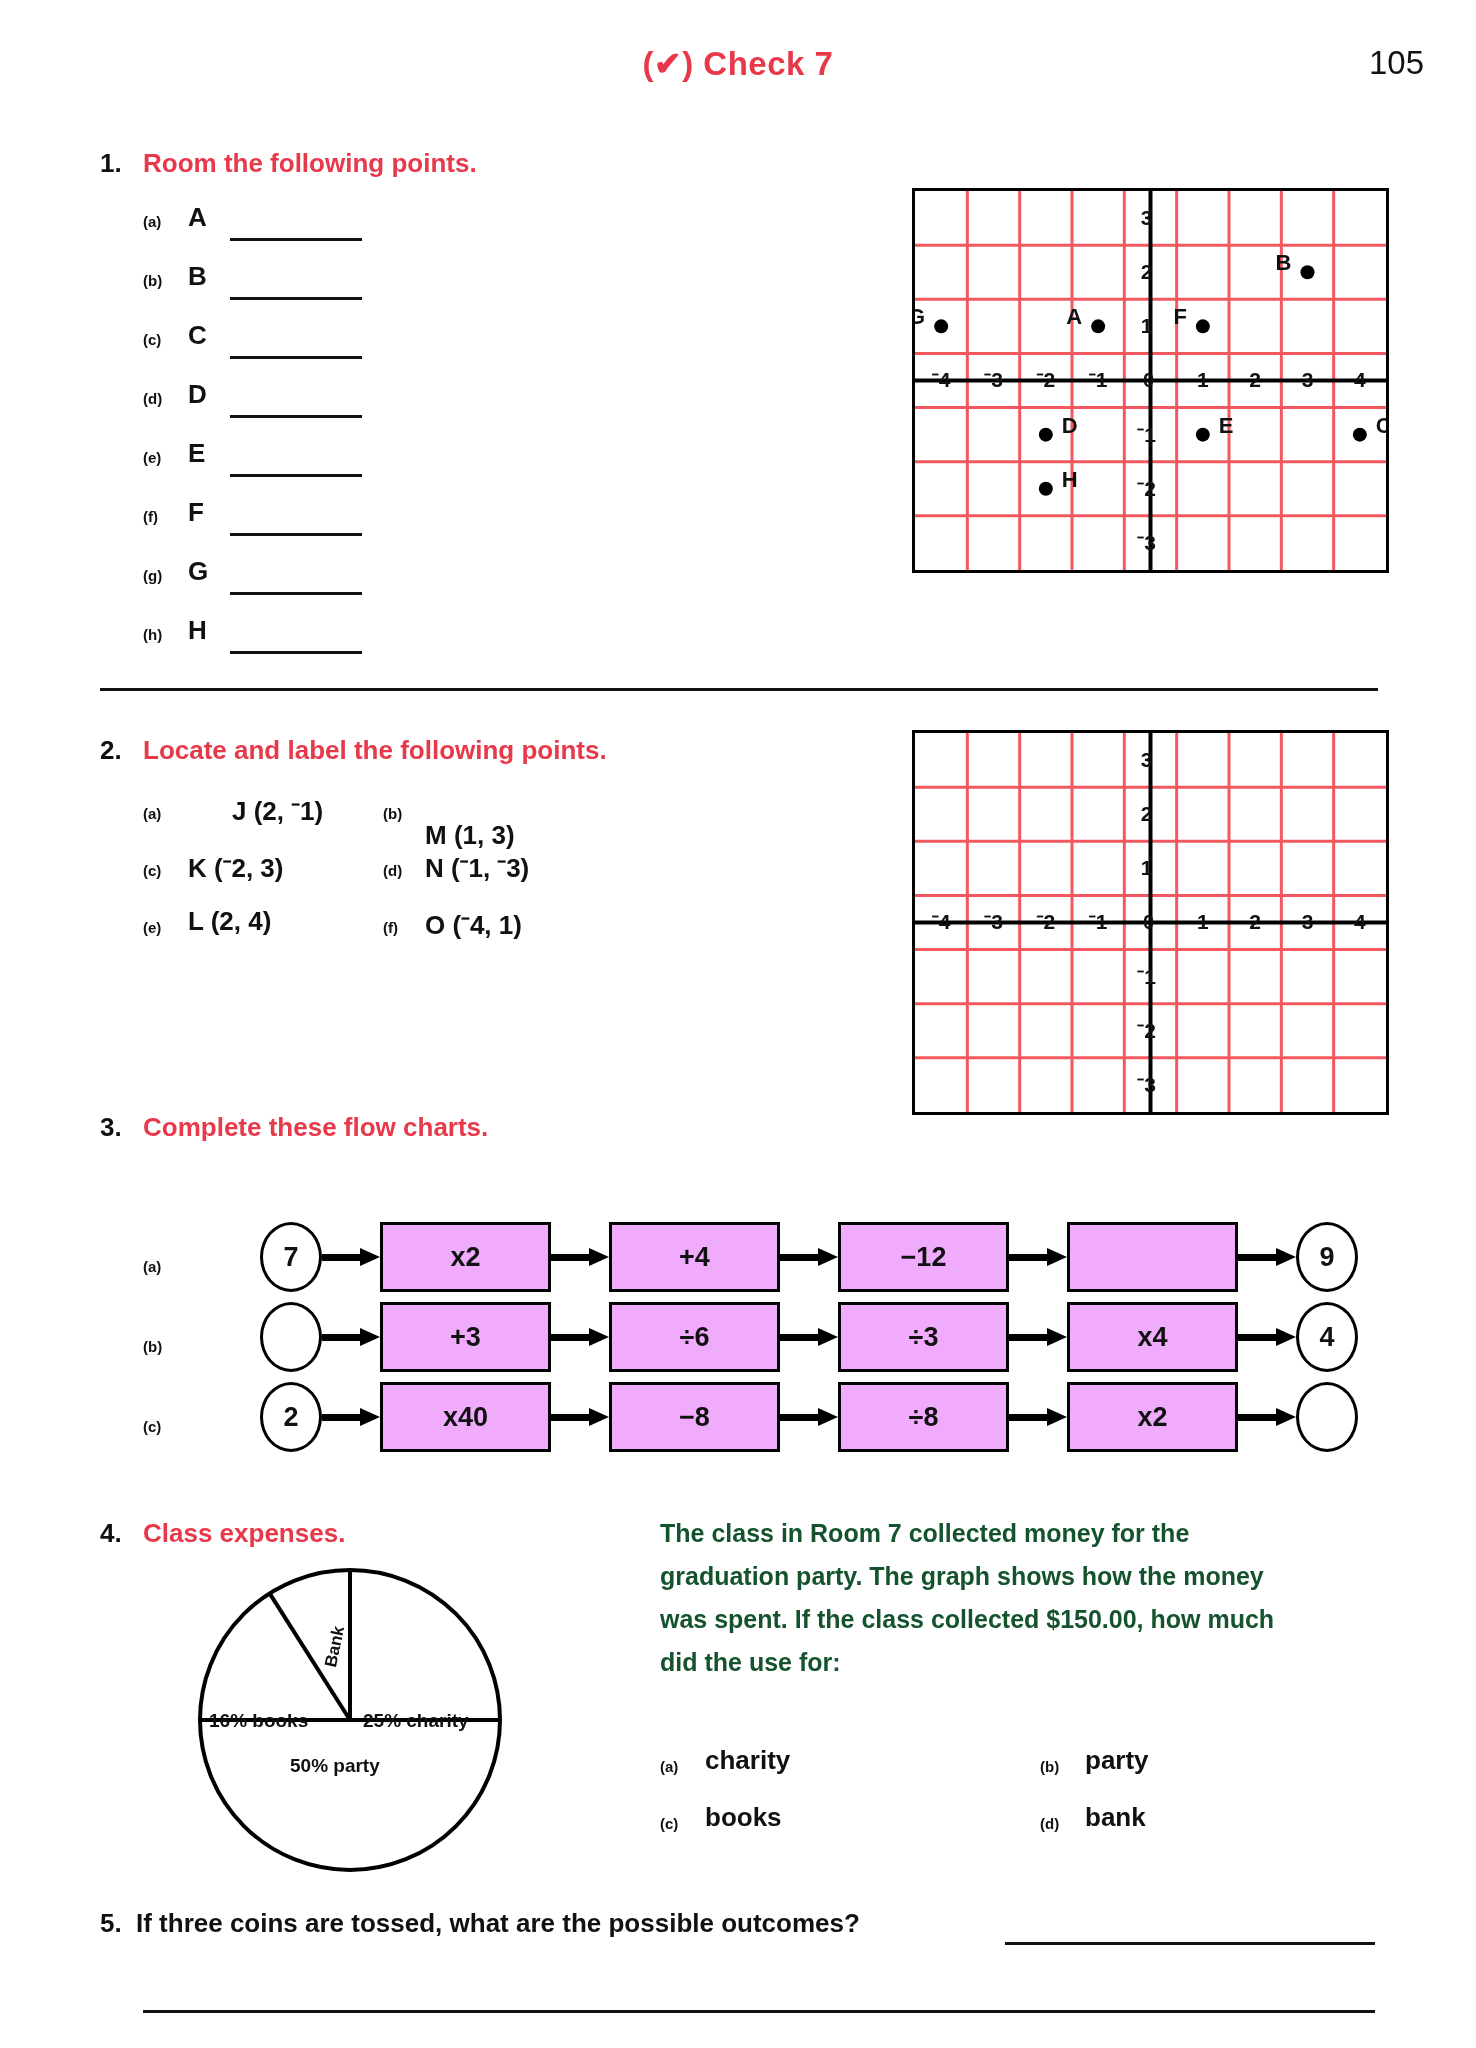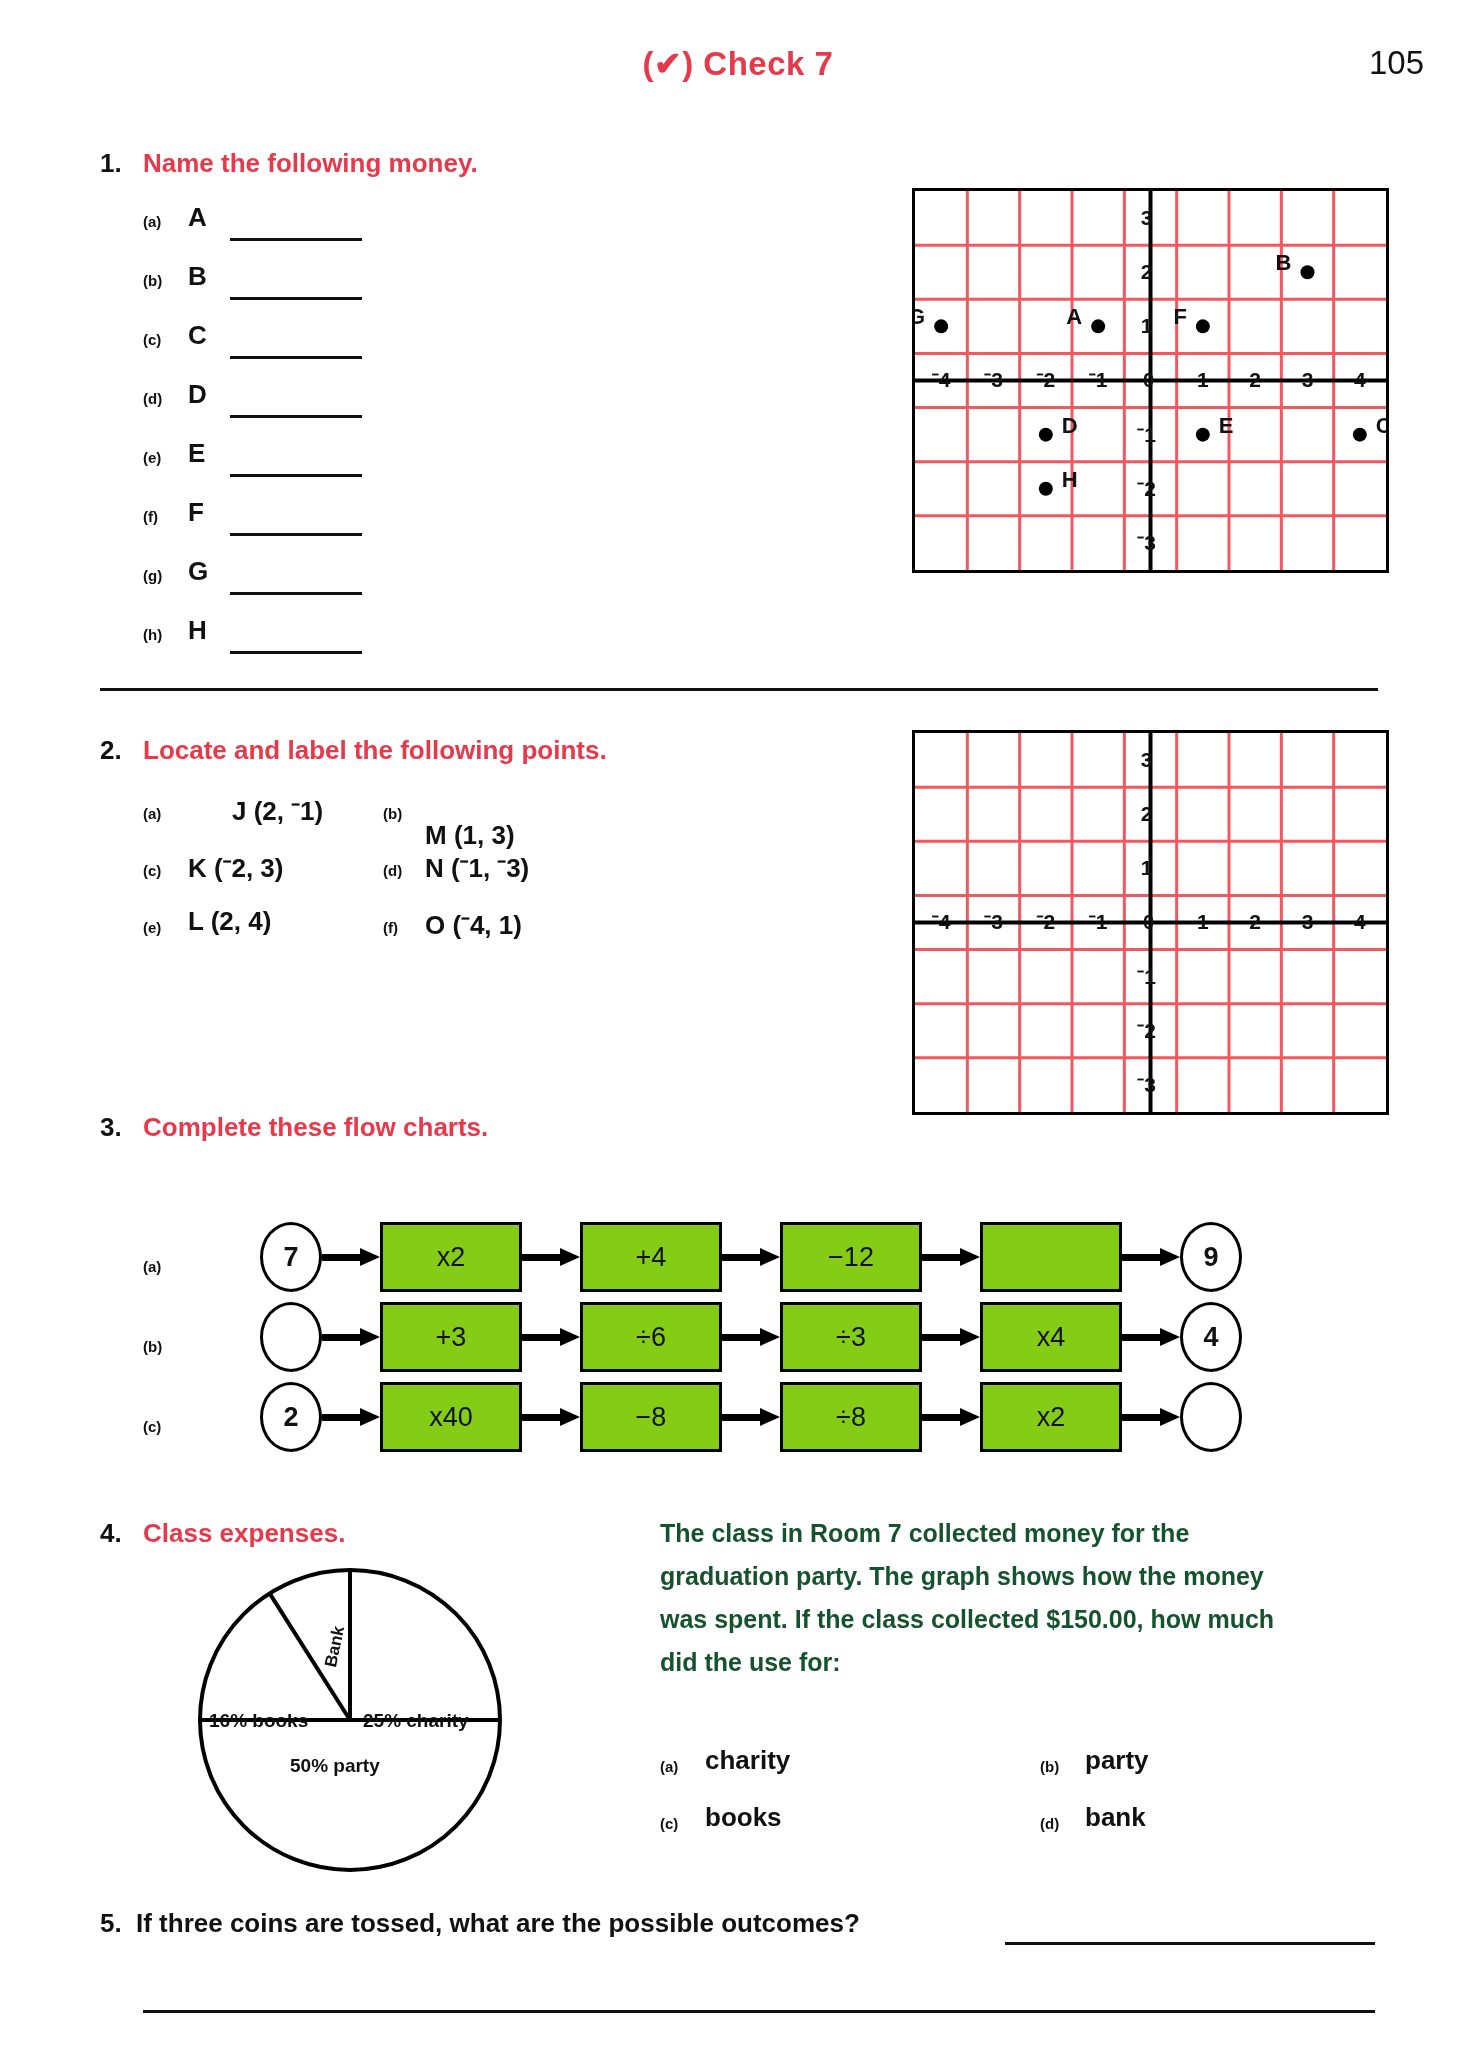--- a/index.html
+++ b/index.html
@@ -31,23 +31,23 @@
   .grid svg{display:block;}
 
   
   .fc-row{position:absolute;display:flex;align-items:center;}
   .fc-circle{
     width:62px;height:70px;border:3px solid #000;border-radius:50%;
     display:flex;align-items:center;justify-content:center;
     font-size:27px;font-weight:bold;background:#fff;box-sizing:border-box;flex:0 0 auto;
   }
   .fc-box{
-    width:142px;height:70px;border:3px solid #000;background:#84cc16;
+    width:171px;height:70px;border:3px solid #000;background:#f0abfc;
     display:flex;align-items:center;justify-content:center;
-    font-size:27px;font-weight:normal;box-sizing:border-box;flex:0 0 auto;
+    font-size:27px;font-weight:bold;box-sizing:border-box;flex:0 0 auto;
   }
   .fc-arrow{width:58px;height:18px;position:relative;flex:0 0 auto;}
   .fc-arrow .shaft{position:absolute;left:0;top:6px;width:40px;height:7px;background:#000;}
   .fc-arrow .head{
     position:absolute;right:0;top:0;width:0;height:0;
     border-top:9px solid transparent;border-bottom:9px solid transparent;
     border-left:20px solid #000;
   }
 
   
@@ -64,21 +64,21 @@
 <body>
 
 <div class="page">
 
   <div class="hdr-title">
     <span>(✔) Check 7</span>
   </div>
   <div class="hdr-page">105</div>
 
   <div class="qnum" style="left:100px;top:148px;">1.</div>
-  <div class="qtitle" style="left:143px;top:148px;">Name the following money.</div>
+  <div class="qtitle" style="left:143px;top:148px;">Room the following points.</div>
 
   <div class="sublabel" style="left:143px;top:213px;">(a)</div>
   <div class="bigitem" style="left:188px;top:202px;">A</div>
   <div class="ansline" style="left:230px;top:238px;width:132px;"></div>
 
   <div class="sublabel" style="left:143px;top:272px;">(b)</div>
   <div class="bigitem" style="left:188px;top:261px;">B</div>
   <div class="ansline" style="left:230px;top:297px;width:132px;"></div>
 
   <div class="sublabel" style="left:143px;top:331px;">(c)</div>

